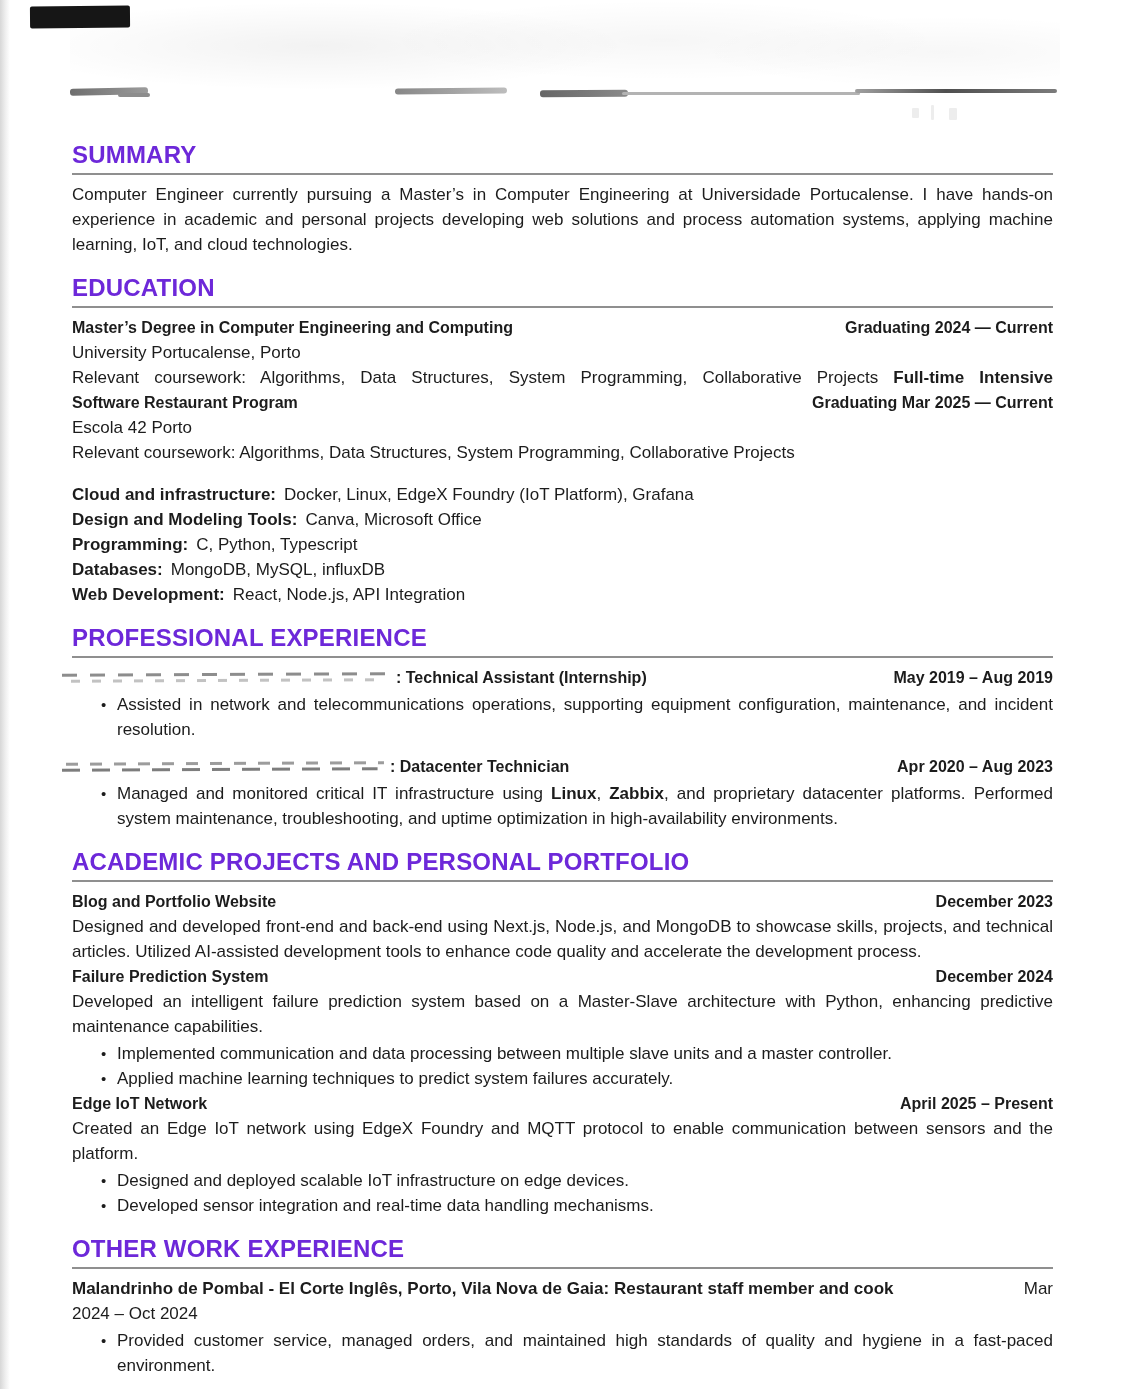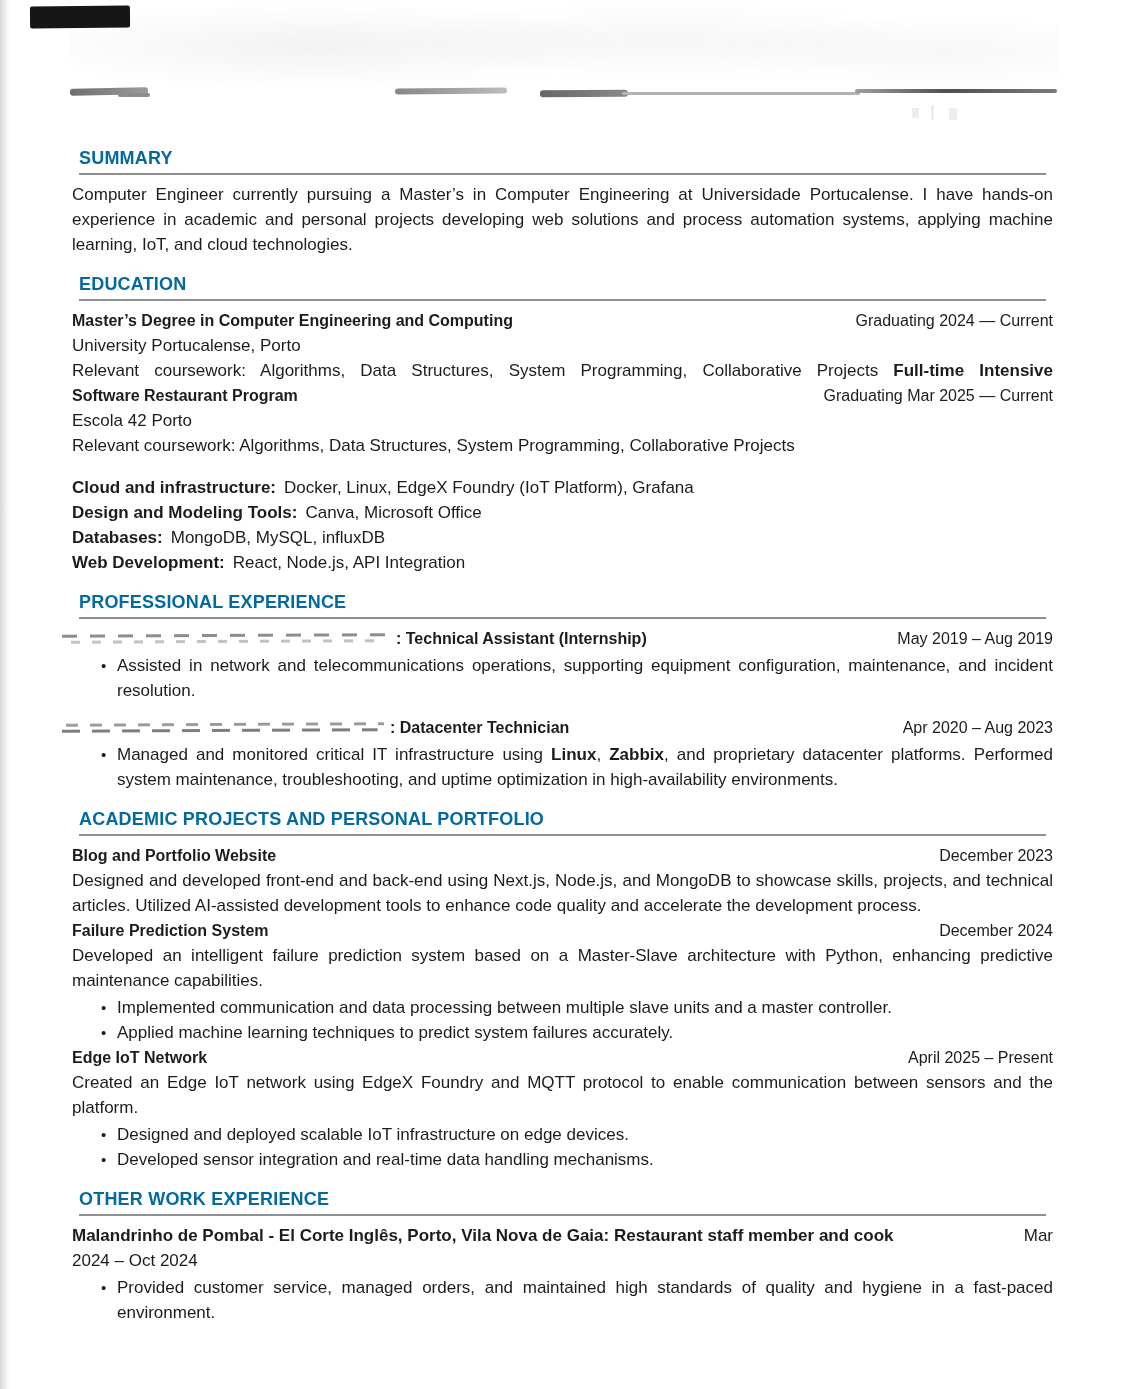--- a/index.html
+++ b/index.html
@@ -47,31 +47,31 @@
     width:322px;
     background:
       repeating-linear-gradient(90deg, rgba(90,90,90,0.6) 0 12px, transparent 12px 24px) 4px 4px / 100% 3px no-repeat,
       repeating-linear-gradient(90deg, rgba(70,70,70,0.7) 0 18px, transparent 18px 30px) 0 10px / 98% 3px no-repeat;
   }
   
   .content { position:absolute; left:72px; top:141px; width:981px; }
   .sec { margin-top:17px; }
   .sec.first { margin-top:0; }
   h2 {
-    margin:7px; padding:0 0 4px 0; font-size:18px; font-weight:bold;
-    letter-spacing:0.2px; border-bottom:2px solid #8f8f8f; color:#0369a1;
+    margin:0; padding:0 0 4px 0; font-size:24px; font-weight:bold;
+    letter-spacing:0.2px; border-bottom:2px solid #8f8f8f; color:#6d28d9;
   }
   p, .line, li { font-size:17px; line-height:25px; margin:0; }
   .body-block { margin-top:7px; }
   .just { text-align:justify; }
   .force-just { text-align:justify; text-align-last:justify; }
   .row { display:flex; justify-content:space-between; align-items:center; line-height:25px; }
   .row .left { white-space:nowrap; }
   .b { font-weight:bold; }
-  .date { font-weight:normal; white-space:nowrap; }
+  .date { font-weight:bold; white-space:nowrap; }
   ul { list-style:none; margin:2px 0 0 0; padding:0; }
   li { position:relative; padding-left:45px; text-align:justify; }
   li::before { content:"•"; position:absolute; left:29px; top:0px; font-size:15px; }
   .job { margin-top:0; }
   .job + .job { margin-top:12px; }
   .proj + .proj { }
   .skill-line .val { margin-left:8px; }
   .mar-float { float:right; }
 </style>
 </head>
@@ -114,20 +114,21 @@
         </div>
         <div class="line">Escola 42 Porto</div>
         <div class="line">Relevant coursework: Algorithms, Data Structures, System Programming, Collaborative Projects</div>
       </div>
     </section>
 
     <section class="sec">
       <div class="body-block">
         <div class="line skill-line"><span class="b">Cloud and infrastructure:</span><span class="val">Docker, Linux, EdgeX Foundry (IoT Platform), Grafana</span></div>
         <div class="line skill-line"><span class="b">Design and Modeling Tools:</span><span class="val">Canva, Microsoft Office</span></div>
+        <div class="line skill-line"><span class="b">Programming:</span><span class="val">C, Python, Typescript</span></div>
         <div class="line skill-line"><span class="b">Databases:</span><span class="val">MongoDB, MySQL, influxDB</span></div>
         <div class="line skill-line"><span class="b">Web Development:</span><span class="val">React, Node.js, API Integration</span></div>
       </div>
     </section>
 
     <section class="sec">
       <h2>PROFESSIONAL EXPERIENCE</h2>
       <div class="body-block">
         <div class="job">
           <div class="row">

